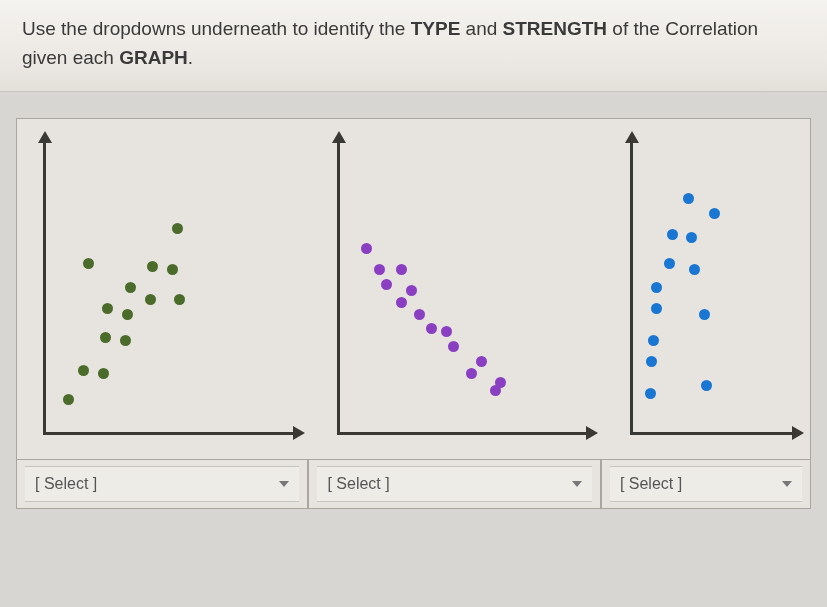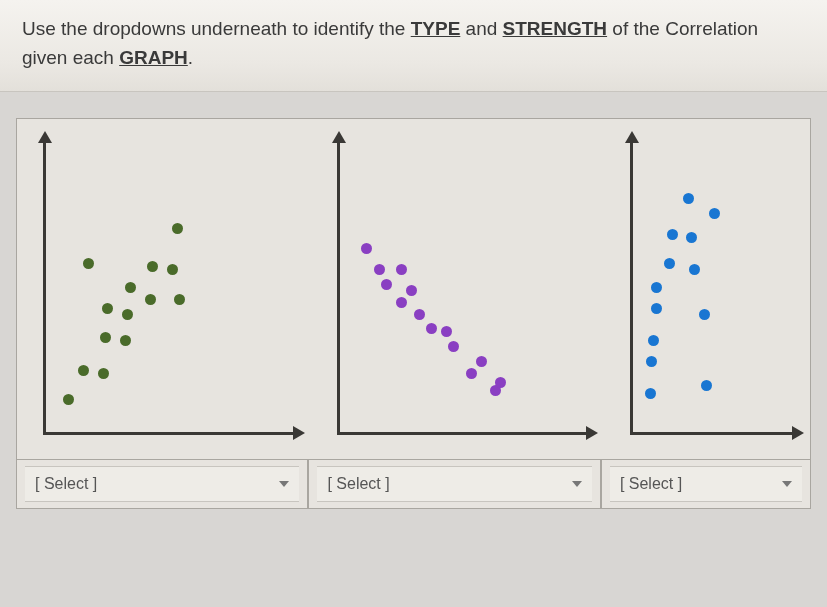--- a/index.html
+++ b/index.html
@@ -11,21 +11,21 @@
     overflow: hidden;
   }
   .instructions {
     background: linear-gradient(180deg, #f5f3ef 0%, #ebe8e3 70%, #e3e0da 100%);
     padding: 14px 22px 18px 22px;
     color: #3a3a3a;
     font-size: 19px;
     line-height: 1.55;
     border-bottom: 1px solid #c8c5bf;
   }
-  .instructions b { font-weight: bold; text-decoration: underline; }
+  .instructions b { font-weight: bold; }
   .charts-row {
     display: flex;
     margin: 26px 16px 0 16px;
     gap: 0;
     border: 1px solid #a9a6a0;
     background: #e7e4df;
     padding: 0;
   }
   .chart-cell {
     flex: 1 1 0;

